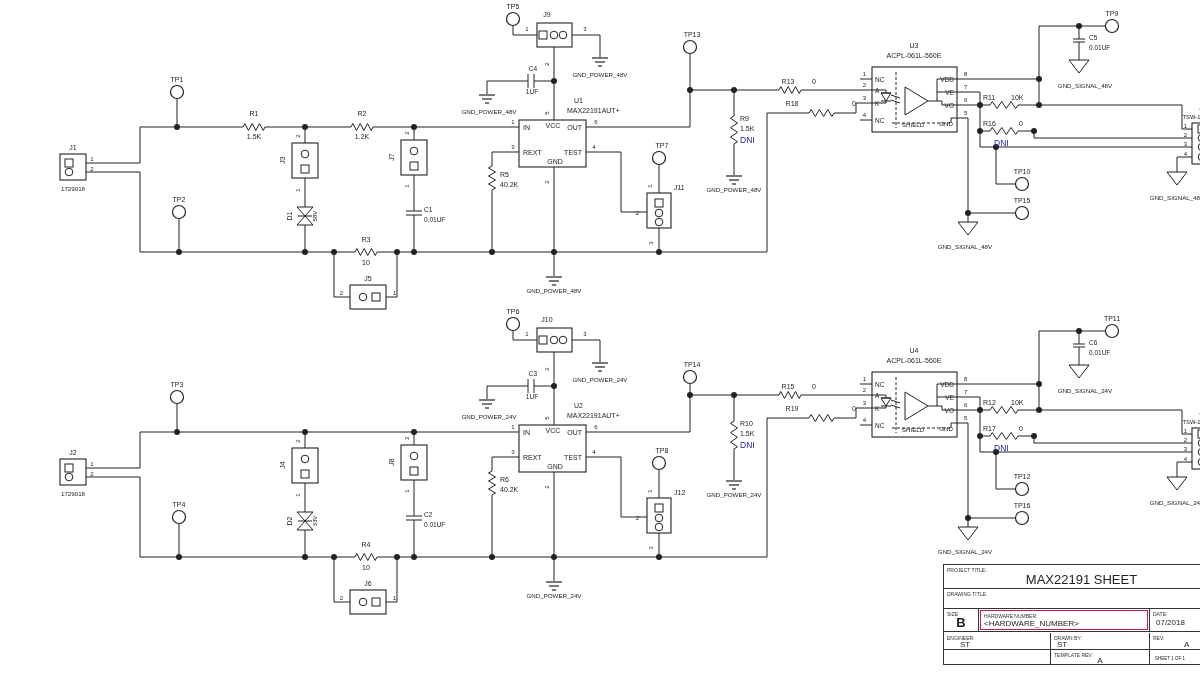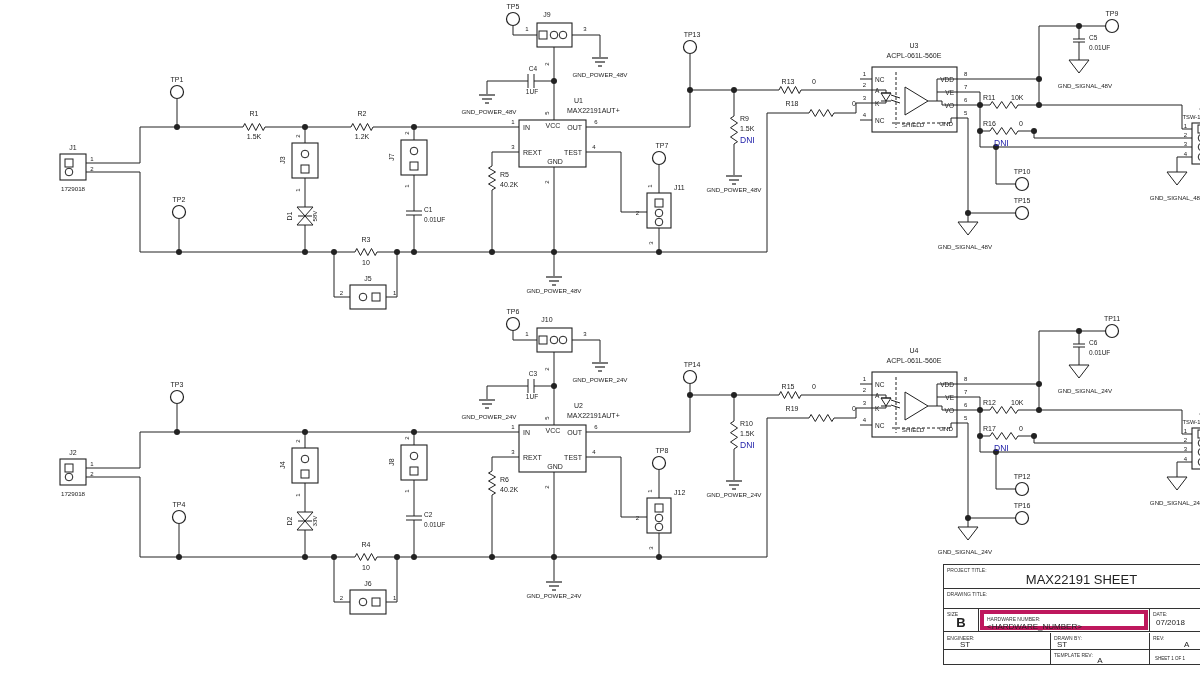--- a/index.html
+++ b/index.html
@@ -22,21 +22,21 @@
   .r5{height:15px;}
   .cell{box-sizing:border-box;position:relative;}
   .cell+.cell{border-left:1px solid #333;}
   .c-size{width:34px;}
   .c-hw{flex:1;}
   .c-date{width:70px;}
   .c1{width:106px;}
   .c2{flex:1;}
   .c3{width:70px;}
   .tb-size-v{position:absolute;left:0;top:6px;width:100%;text-align:center;font-size:13px;font-weight:bold;}
-  .hw-inner{position:absolute;left:1px;top:1px;right:1px;bottom:1px;border:4px solid #be185d;}
+  .hw-inner{position:absolute;left:1px;top:1px;right:1px;bottom:1px;border:1px solid #be185d;}
   .hw-v{font-size:8px;padding:0 0 0 3px;}
   .v{font-size:8px;padding:1px 0 0 16px;}
   .v.center{text-align:center;padding:1px 0 0 0;}
   .v.rev{padding-left:34px;}
   .sheet{font-size:4.5px;padding:6px 0 0 5px;}
 </style>
 </head>
 <body>
 
 <div class="stage">

